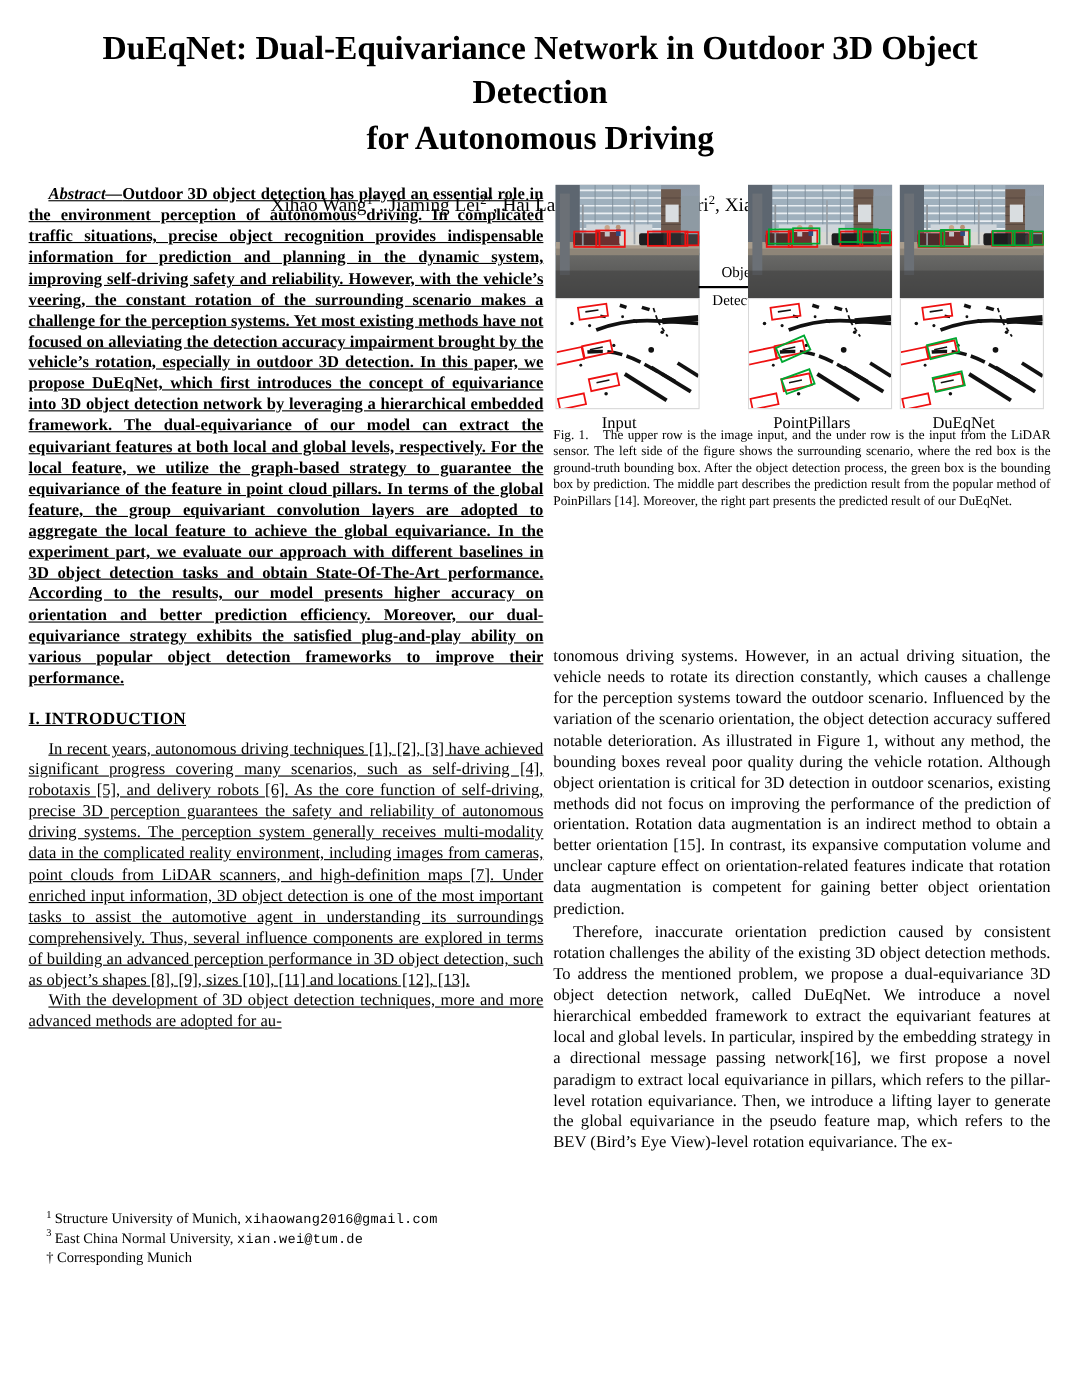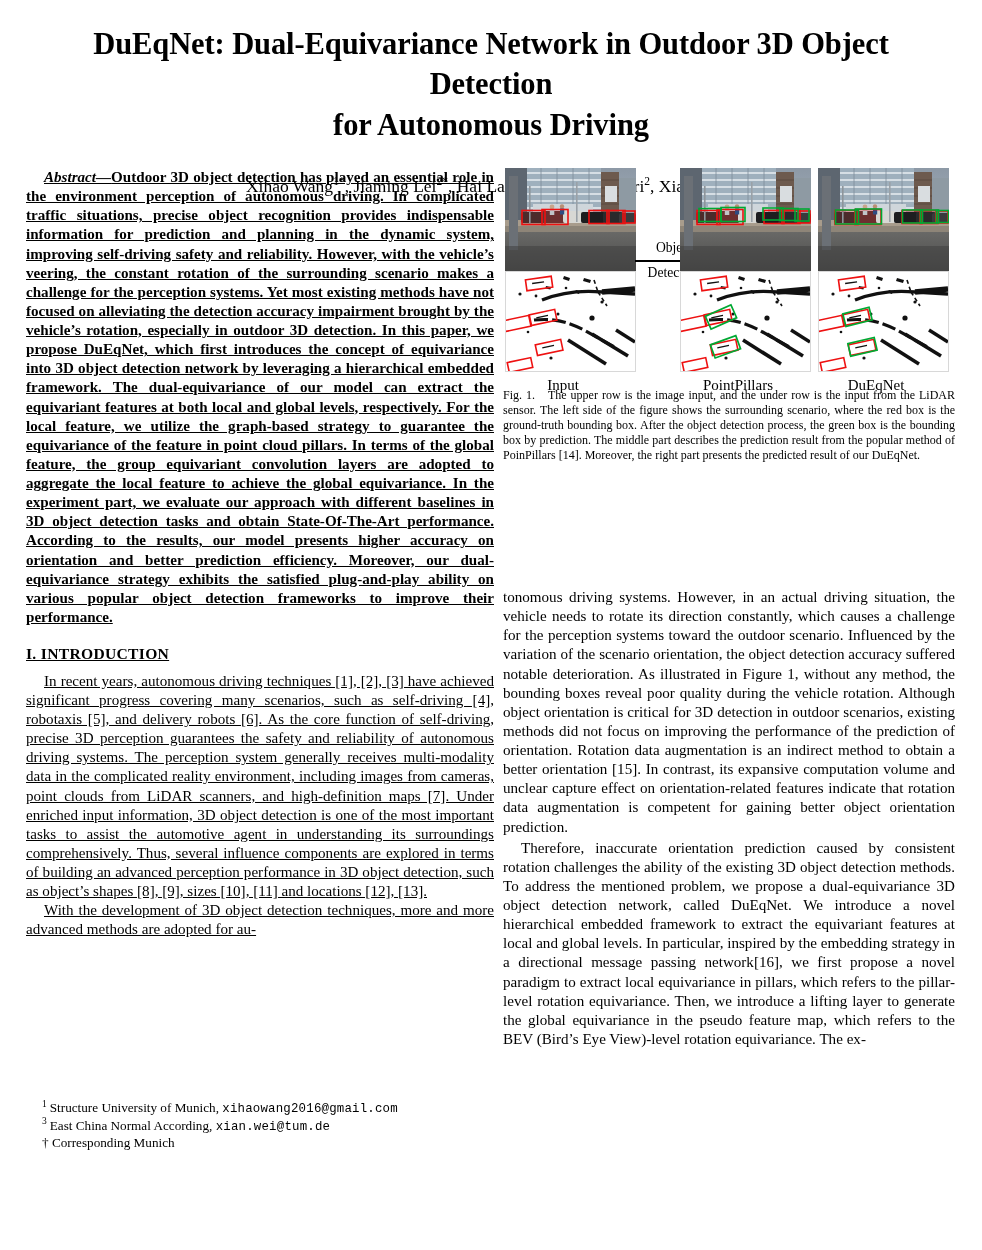--- a/index.html
+++ b/index.html
@@ -587,17 +587,17 @@
     <p class="fig-caption"><span class="fignum">Fig. 1.</span><span>The upper row is the image input, and the under row is the input from the LiDAR sensor. The left side of the figure shows the surrounding scenario, where the red box is the ground-truth bounding box. After the object detection process, the green box is the bounding box by prediction. The middle part describes the prediction result from the popular method of PoinPillars [14]. Moreover, the right part presents the predicted result of our DuEqNet.</span></p>
   </div>
 
   <div class="col col-right" style="top:588px;">
     <p>tonomous driving systems. However, in an actual driving situation, the vehicle needs to rotate its direction constantly, which causes a challenge for the perception systems toward the outdoor scenario. Influenced by the variation of the scenario orientation, the object detection accuracy suffered notable deterioration. As illustrated in Figure 1, without any method, the bounding boxes reveal poor quality during the vehicle rotation. Although object orientation is critical for 3D detection in outdoor scenarios, existing methods did not focus on improving the performance of the prediction of orientation. Rotation data augmentation is an indirect method to obtain a better orientation [15]. In contrast, its expansive computation volume and unclear capture effect on orientation-related features indicate that rotation data augmentation is competent for gaining better object orientation prediction.</p>
     <p class="indent" style="margin-top:2px;">Therefore, inaccurate orientation prediction caused by consistent rotation challenges the ability of the existing 3D object detection methods. To address the mentioned problem, we propose a dual-equivariance 3D object detection network, called DuEqNet. We introduce a novel hierarchical embedded framework to extract the equivariant features at local and global levels. In particular, inspired by the embedding strategy in a directional message passing network[16], we first propose a novel paradigm to extract local equivariance in pillars, which refers to the pillar-level rotation equivariance. Then, we introduce a lifting layer to generate the global equivariance in the pseudo feature map, which refers to the BEV (Bird’s Eye View)-level rotation equivariance. The ex-</p>
   </div>
 
   <div class="footnotes">
     <p class="fn-indent"><sup>1</sup><span>Structure University of Munich, </span><span class="mono">xihaowang2016@gmail.com</span></p>
-    <p class="fn-indent"><sup>3</sup><span>East China Normal According, </span><span class="mono">xian.wei@tum.de</span></p>
+    <p class="fn-indent"><sup>3</sup><span>East China Normal University, </span><span class="mono">xian.wei@tum.de</span></p>
     <p class="fn-indent">† Corresponding Munich</p>
   </div>
 
 </div>
 
 </body></html>

